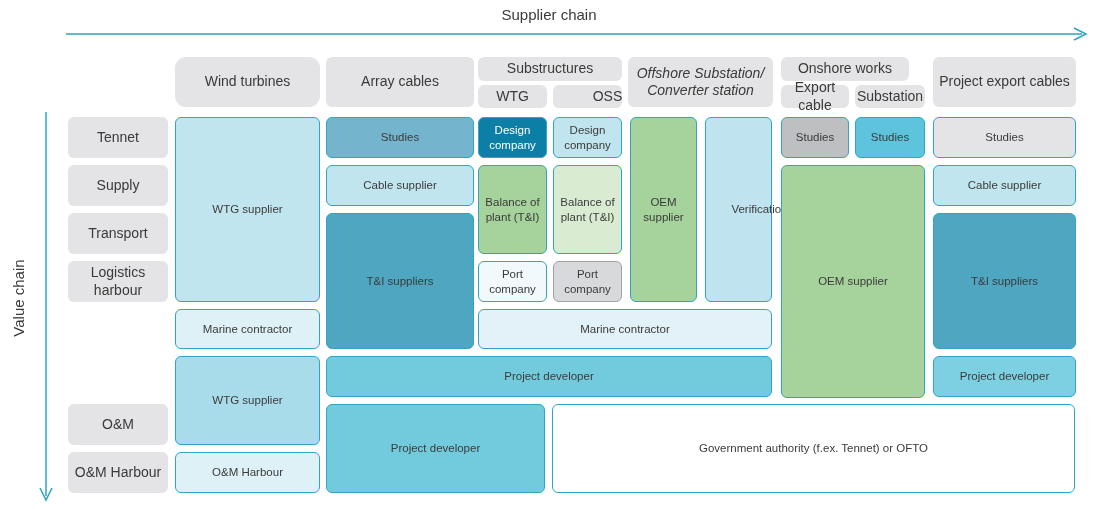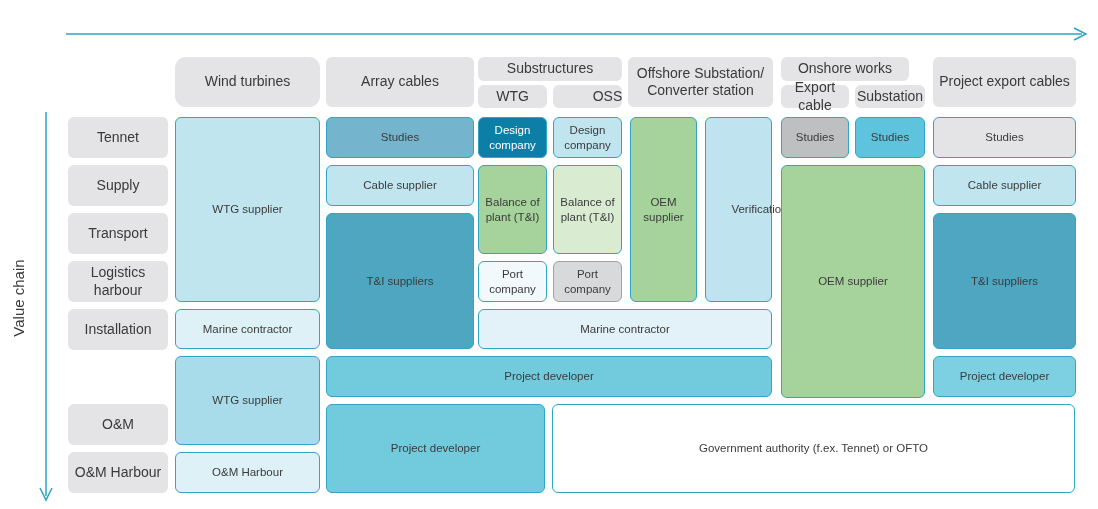--- a/index.html
+++ b/index.html
@@ -29,47 +29,47 @@
   .f-studycyan{background:#5ec4de}
   .f-marinebar{background:#e3f2f8}
   .f-lightgray{background:#e4e4e6}
   .arrow{position:absolute;}
 </style>
 </head>
 <body>
 
 <div id="canvas">
 
+  <div id="supplier-title" class="title">Supplier chain</div>
   <div id="value-title" class="title">Value chain</div>
 
   <svg class="arrow" style="left:64px;top:27px;" width="1028" height="14">
     <line x1="2" y1="7" x2="1018" y2="7" stroke="#2aa3c5" stroke-width="1.5"></line>
     <path d="M1010,1 L1022,7 L1010,13" fill="none" stroke="#2aa3c5" stroke-width="1.5"></path>
   </svg>
   <svg class="arrow" style="left:39px;top:112px;" width="14" height="392">
     <line x1="7" y1="0" x2="7" y2="384" stroke="#2aa3c5" stroke-width="1.5"></line>
     <path d="M1,376 L7,388 L13,376" fill="none" stroke="#2aa3c5" stroke-width="1.5"></path>
   </svg>
 
   <div class="hdr" style="left:175px;top:57px;width:145px;height:50px;border-radius:11px;">Wind turbines</div>
   <div class="hdr" style="left:326px;top:57px;width:148px;height:50px;">Array cables</div>
   <div class="hdr" style="left:478px;top:57px;width:144px;height:24px;">Substructures</div>
   <div class="hdr" style="left:478px;top:85px;width:69px;height:23px;">WTG</div>
   <div class="hdr" style="left:553px;top:85px;width:69px;height:23px;padding-left:44px;">OSS</div>
-  <div class="hdr" style="left:628px;top:57px;width:145px;height:50px;">Offshore Substation/ Converter station</div>
+  <div class="hdr" style="left:628px;top:57px;width:145px;height:50px;font-style:italic;">Offshore Substation/ Converter station</div>
   <div class="hdr" style="left:781px;top:57px;width:128px;height:24px;">Onshore works</div>
   <div class="hdr" style="left:781px;top:85px;width:68px;height:23px;">Export cable</div>
   <div class="hdr" style="left:855px;top:85px;width:70px;height:23px;">Substation</div>
   <div class="hdr" style="left:933px;top:57px;width:143px;height:50px;">Project export cables</div>
 
   <div class="hdr" style="left:68px;top:117px;width:100px;height:41px;">Tennet</div>
   <div class="hdr" style="left:68px;top:165px;width:100px;height:41px;">Supply</div>
   <div class="hdr" style="left:68px;top:213px;width:100px;height:41px;">Transport</div>
   <div class="hdr" style="left:68px;top:261px;width:100px;height:41px;">Logistics harbour</div>
-  <div class="hdr" style="left:68px;top:309px;width:100px;height:41px;">Installation</div>
   <div class="hdr" style="left:68px;top:404px;width:100px;height:41px;">O&amp;M</div>
   <div class="hdr" style="left:68px;top:452px;width:100px;height:41px;">O&amp;M Harbour</div>
 
   <div class="cell f-cyanlight" style="left:175px;top:117px;width:145px;height:185px;">WTG supplier</div>
   <div class="cell f-cyanpale" style="left:175px;top:309px;width:145px;height:40px;">Marine contractor</div>
   <div class="cell f-cyanmid" style="left:175px;top:356px;width:145px;height:89px;">WTG supplier</div>
   <div class="cell f-cyanpale" style="left:175px;top:452px;width:145px;height:41px;">O&amp;M Harbour</div>
 
   <div class="cell f-bluemed" style="left:326px;top:117px;width:148px;height:41px;">Studies</div>
   <div class="cell f-cyanlight" style="left:326px;top:165px;width:148px;height:41px;">Cable supplier</div>

